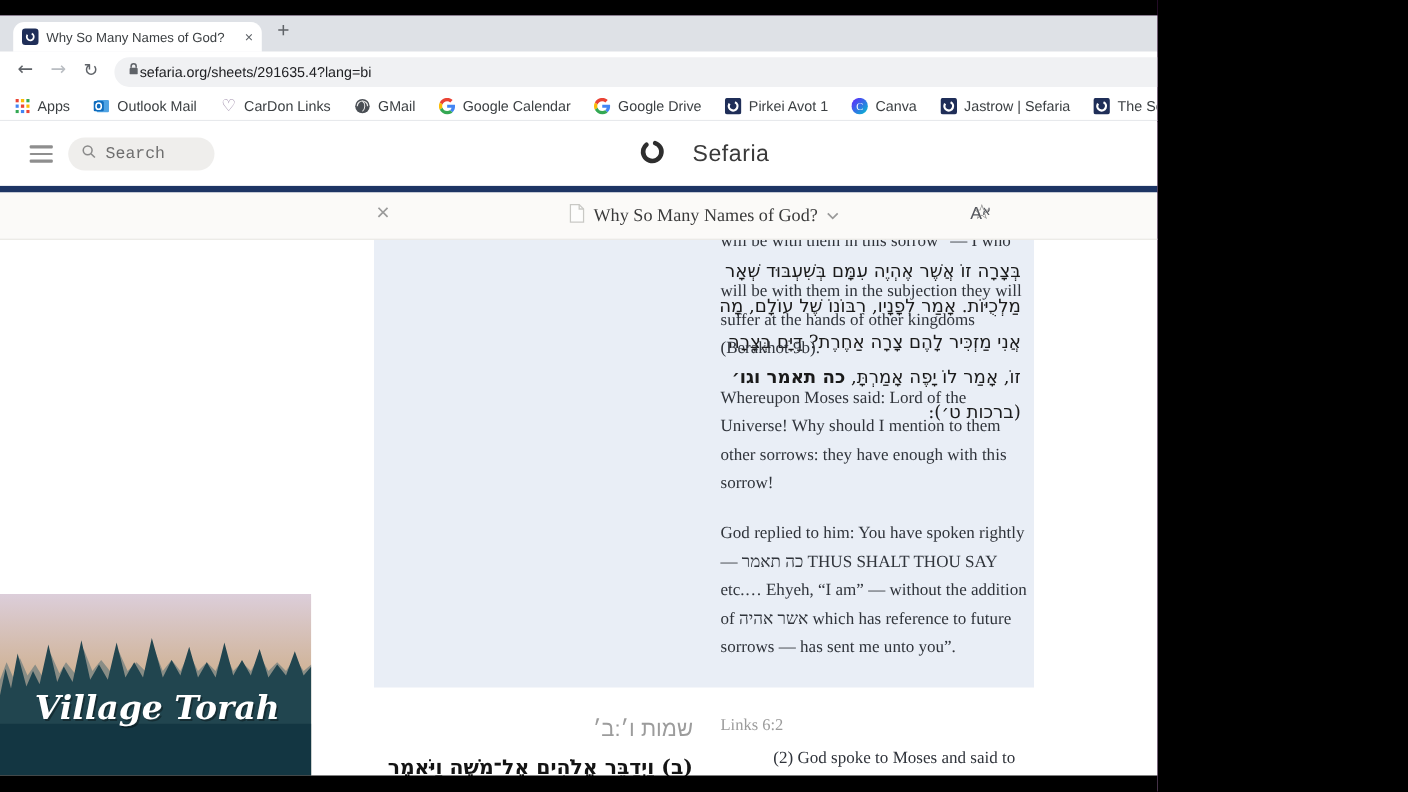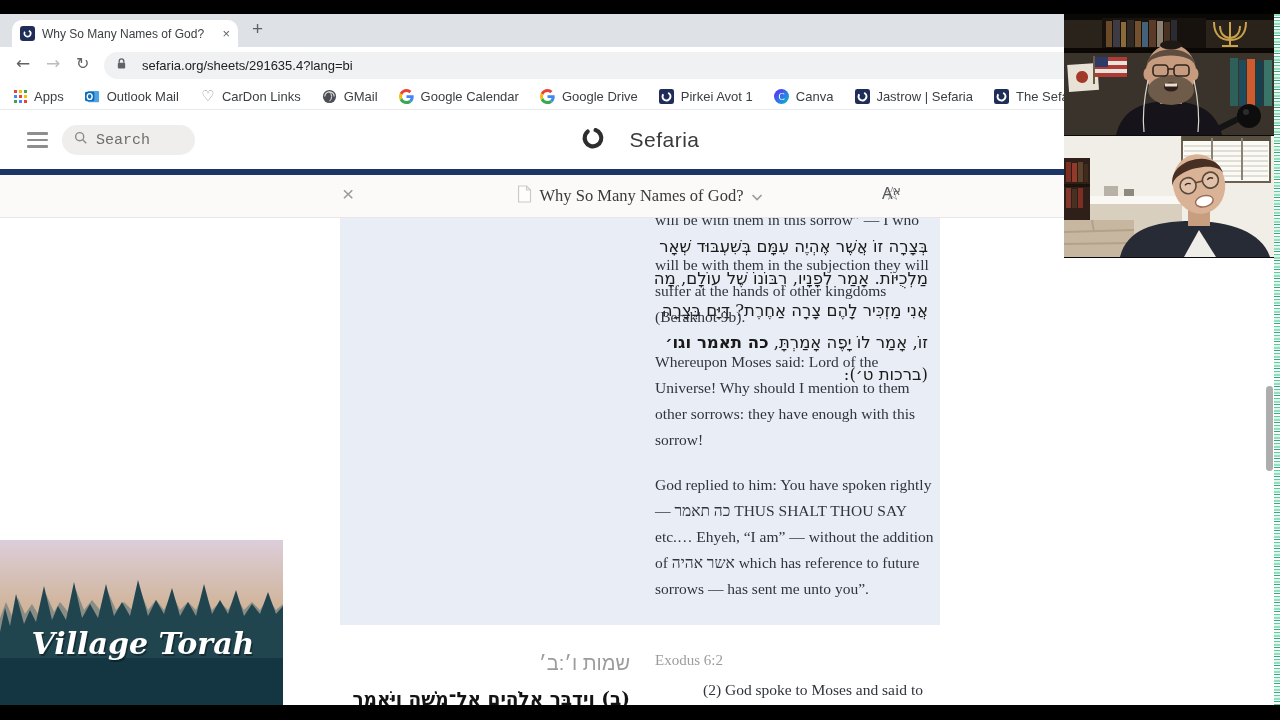--- a/index.html
+++ b/index.html
@@ -1,16 +1,16 @@
 <!DOCTYPE html>
 <html><head>
 <meta charset="utf-8">
 <style>
   html,body{margin:0;padding:0;background:#000;}
-  .stage{position:relative;width:1280px;height:720px;overflow:hidden;background:#d946ef;
+  .stage{position:relative;width:1052px;height:720px;overflow:hidden;background:#d946ef;
          font-family:"Liberation Sans", sans-serif;}
   .abs{position:absolute;}
 
   
   .bar-top{left:0;top:0;width:1280px;height:14px;background:#000;z-index:60;}
   .bar-bottom{left:0;top:705px;width:1280px;height:15px;background:#000;z-index:60;}
 
   
   .browser{left:0;top:14px;width:1280px;height:691px;background:#fff;z-index:1;}
   .tabstrip{left:0;top:0;width:1280px;height:33px;background:#DEE1E6;position:absolute;}
@@ -23,21 +23,21 @@
   .tab-close{font-size:13px;color:#5F6368;margin-left:6px;flex:0 0 auto;}
   .newtab{position:absolute;left:252px;top:4px;font-size:19px;color:#5F6368;}
 
   .toolbar{left:0;top:33px;width:1280px;height:37px;background:#fff;position:absolute;}
   .navic{position:absolute;top:6px;font-size:17px;color:#5F6368;font-family:"DejaVu Sans",sans-serif;}
   .nav-back{left:16px;}
   .nav-fwd{left:46px;color:#B9BDC2;}
   .nav-reload{left:76px;font-size:16px;top:7px;}
   .omnibox{position:absolute;left:104px;top:5px;right:14px;height:27px;border-radius:14px;
            background:#F0F1F3;display:flex;align-items:center;padding:0 12px;}
-  .url{font-size:13px;color:#202124;margin-left:15px;}
+  .url{font-size:13px;color:#202124;margin-left:0;}
 
   .bmbar{left:0;top:70px;width:1280px;height:26px;background:#fff;position:absolute;
          border-bottom:1px solid #E7E9EC;display:flex;align-items:center;gap:21px;
          padding-left:12px;box-sizing:border-box;}
   .bm{display:flex;align-items:center;gap:6px;flex:0 0 auto;}
   .bm-label{font-size:13px;color:#3C4043;white-space:nowrap;}
   .bm-ic{width:16px;height:16px;display:flex;align-items:center;justify-content:center;}
   .heart-glyph{font-family:"DejaVu Sans",sans-serif;color:#9C8AA8;font-size:15px;line-height:1;}
 
   
@@ -310,21 +310,21 @@
           <p>God replied to him: You have spoken rightly — כה תאמר THUS SHALT THOU SAY etc.… Ehyeh, “I am” — without the addition of אשר אהיה which has reference to future sorrows — has sent me unto you”.</p>
         </div>
       </div>
 
       <div class="verse">
         <div class="v-he">
           <div class="v-ref-he">שמות ו׳:ב׳</div>
           <div class="v-txt-he">(ב) וַיְדַבֵּר אֱלֹהִים אֶל־מֹשֶׁה וַיֹּאמֶר אֵלָיו</div>
         </div>
         <div class="v-en">
-          <div class="v-ref-en">Exodus 6:2</div>
+          <div class="v-ref-en">Links 6:2</div>
           <div class="v-txt-en">(2) God spoke to Moses and said to him, “I</div>
         </div>
       </div>
     </div>
 
     <div class="scroll-thumb"></div>
   </div>
 
   <div class="village">
     <svg width="283" height="165" viewBox="0 0 283 165">

